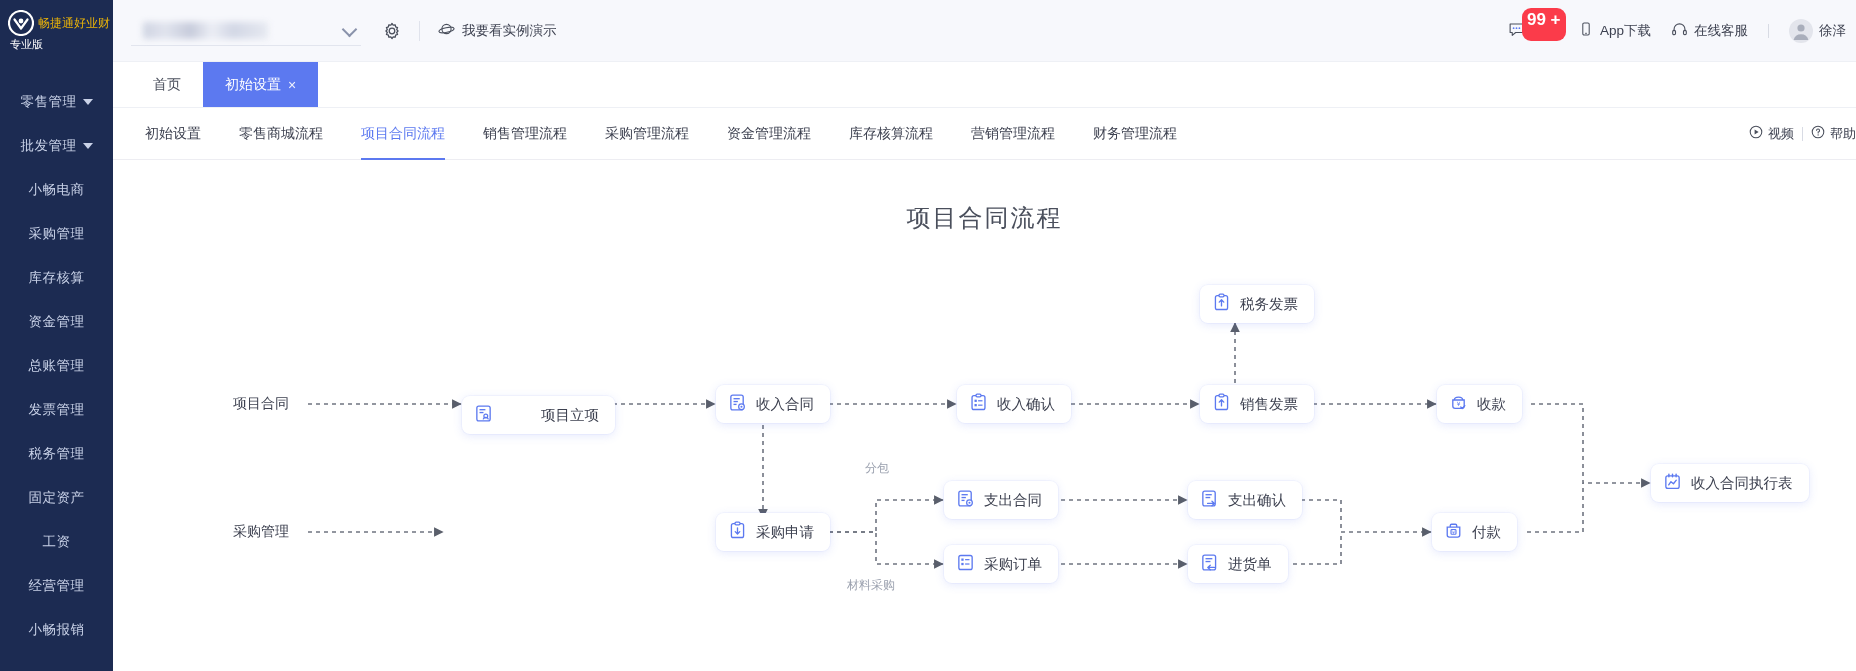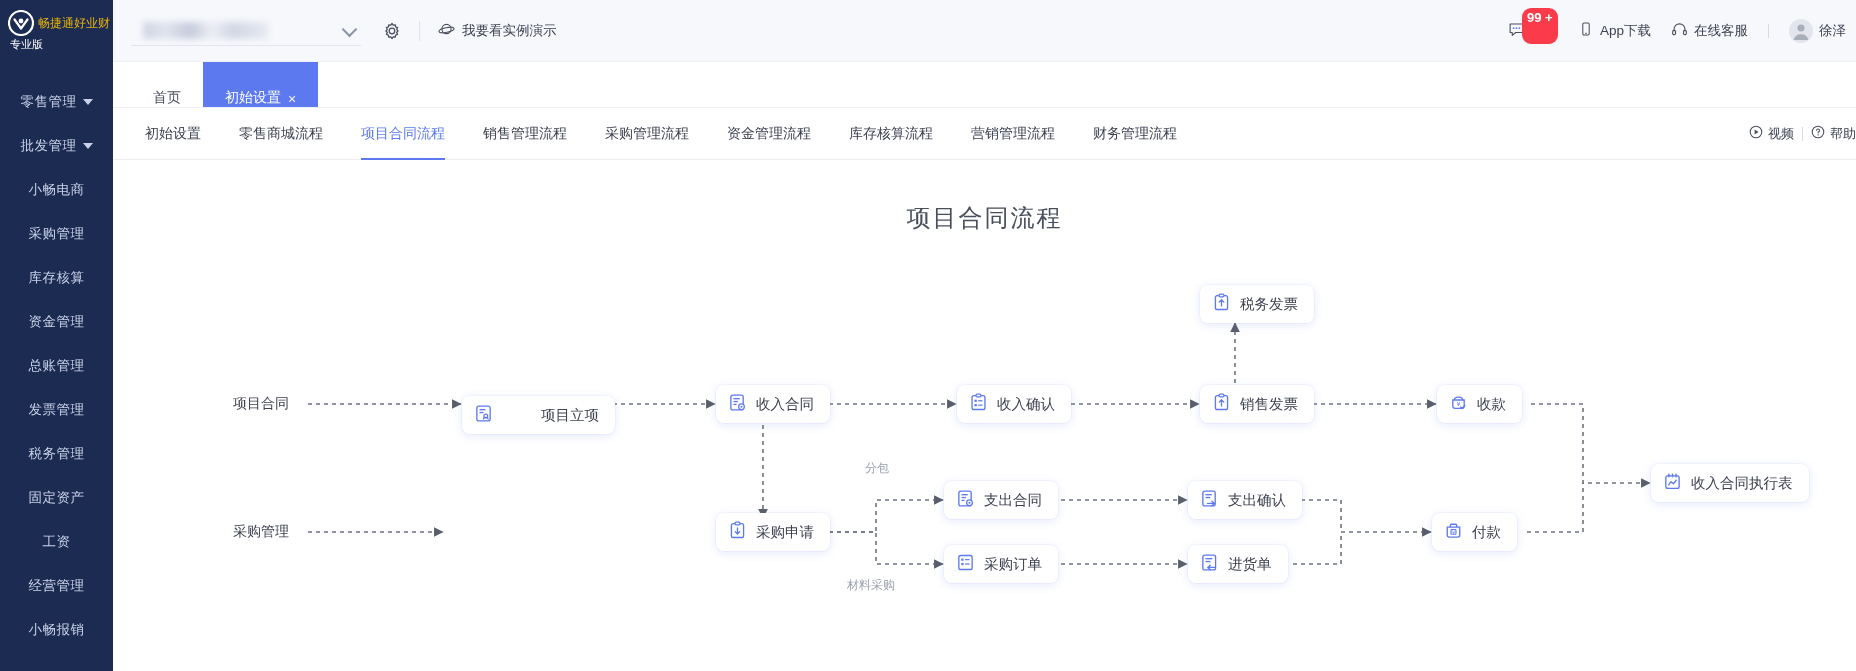--- a/index.html
+++ b/index.html
@@ -61,37 +61,37 @@
     border-right:2px solid #8a93ab; border-bottom:2px solid #8a93ab;
     transform:rotate(45deg);
   }
   .hdr-gear { margin-left:22px; width:18px; height:18px; color:#4a4f5c; cursor:pointer; }
   .hdr-sep { width:1px; height:20px; background:#e0e3ec; margin:0 18px; }
   .hdr-demo { display:flex; align-items:center; gap:7px; font-size:13.5px; color:#3d4150; cursor:pointer; }
   .hdr-right { margin-left:auto; display:flex; align-items:center; padding-right:10px; gap:20px; }
   .hdr-ritem { display:flex; align-items:center; gap:6px; font-size:13.5px; color:#3d4150; cursor:pointer; position:relative; }
   .badge {
     position:absolute; left:14px; top:-13px; background:#fb3b4a; color:#fff;
-    font-size:13px; line-height:1; padding:3px 5px 20px 5px; border-radius:9px;
+    font-size:17px; line-height:1; padding:3px 5px 13px 5px; border-radius:9px;
     font-weight:bold; white-space:nowrap;
   }
   .avatar {
     width:24px;height:24px;border-radius:50%;background:#e3e5ec;
     display:flex;align-items:center;justify-content:center;
   }
   .hdr-user { font-size:13.5px; color:#3d4150; }
 
   
   .tabbar {
     position:absolute; left:113px; top:62px; right:0; height:46px;
     background:#ffffff; display:flex; align-items:stretch; padding-left:18px;
     border-bottom:1px solid #eef0f5;
   }
   .tab {
-    display:flex; align-items:flex-end; gap:7px; padding:0 22px;
+    display:flex; align-items:center; gap:7px; padding:0 22px;
     font-size:14px; color:#4a4f5c; cursor:pointer;
   }
   .tab.active { background:#5c79f0; color:#ffffff; }
   .tab .x { font-size:14px; opacity:.9; }
 
   
   .subnav {
     position:absolute; left:113px; top:108px; right:0; height:52px;
     background:#fff; display:flex; align-items:center; padding-left:32px;
     border-bottom:1px solid #ededf2;

